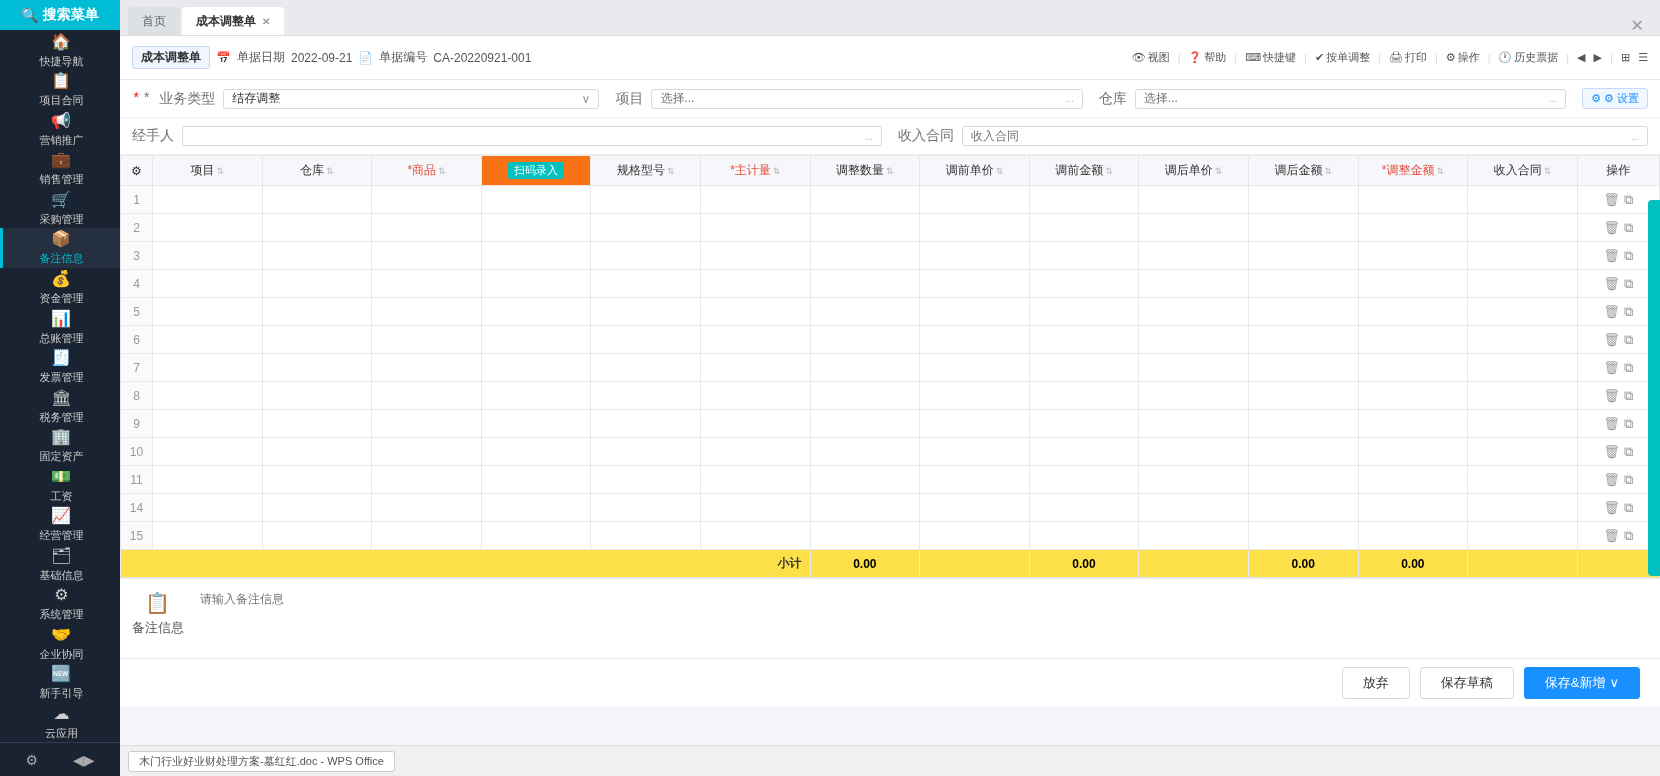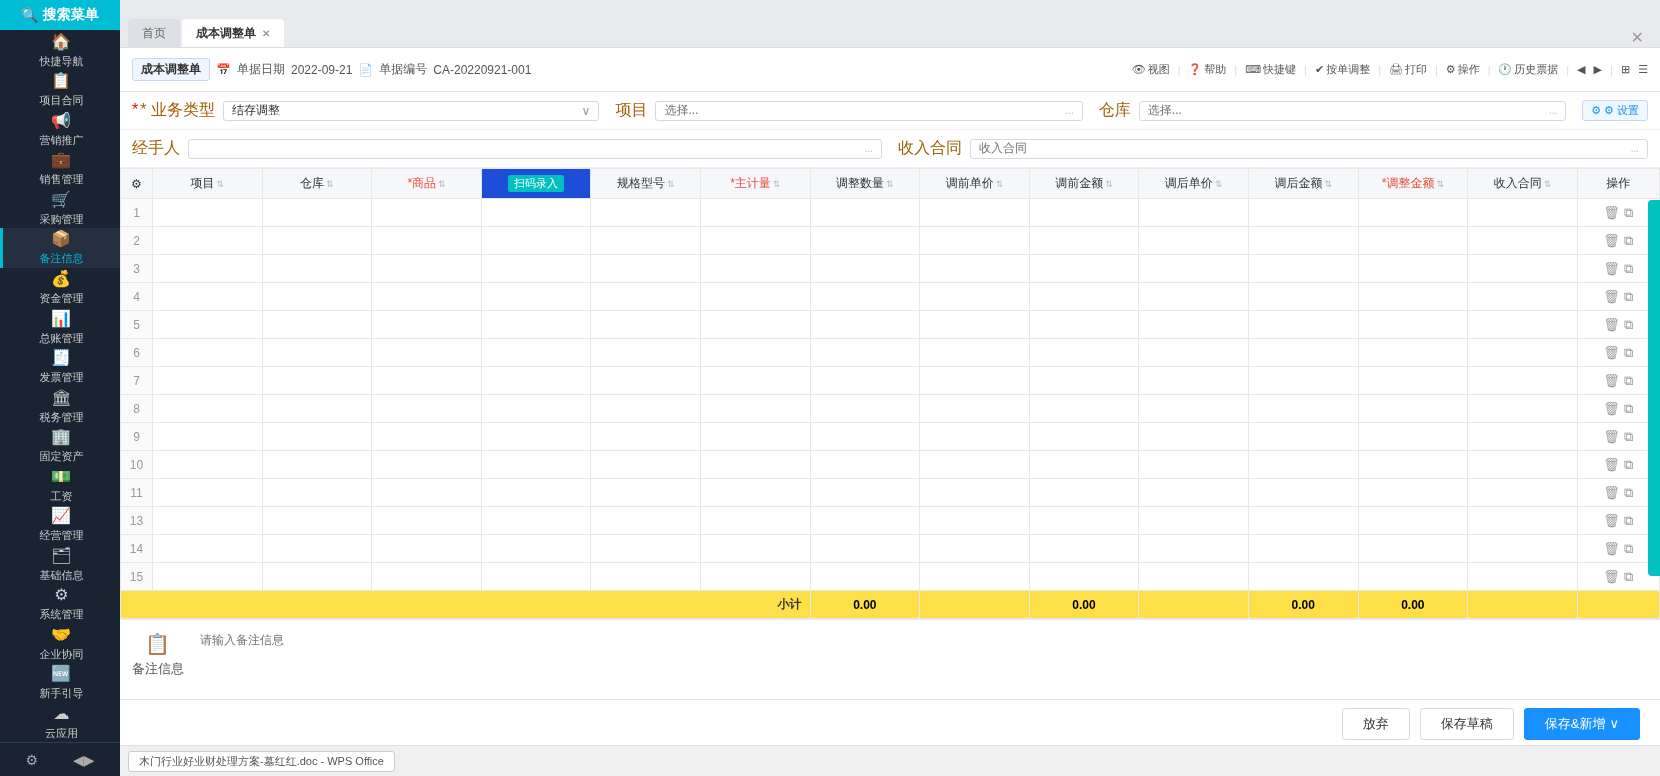--- a/index.html
+++ b/index.html
@@ -11,53 +11,53 @@
     .sidebar-item { height: 52px; display: flex; flex-direction: column; align-items: center; justify-content: center; cursor: pointer; color: #ccc; font-size: 11px; gap: 3px; border-left: 3px solid transparent; }
     .sidebar-item.active { background: #243040; color: #00bcd4; border-left-color: #00bcd4; }
     .sidebar-item .icon { font-size: 16px; }
     .sidebar-bottom { margin-top: auto; display: flex; align-items: center; justify-content: space-around; height: 44px; border-top: 1px solid #2d3d50; padding: 0 8px; }
     .sidebar-bottom-item { color: #aaa; cursor: pointer; font-size: 14px; }
 
     
     .main { flex: 1; display: flex; flex-direction: column; overflow: hidden; background: #f5f6fa; }
 
     
-    .tab-bar { background: #e8eaed; display: flex; align-items: flex-end; padding: 0 8px; height: 48px; border-bottom: 1px solid #ddd; }
+    .tab-bar { background: #e8eaed; display: flex; align-items: flex-end; padding: 0 8px; height: 36px; border-bottom: 1px solid #ddd; }
     .tab { height: 28px; padding: 0 14px; display: flex; align-items: center; gap: 6px; font-size: 12px; cursor: pointer; border-radius: 4px 4px 0 0; color: #666; background: #dde0e5; margin-right: 2px; }
     .tab.active { background: #fff; color: #333; font-weight: bold; }
     .tab .close-btn { font-size: 10px; color: #999; cursor: pointer; }
     .tab.home { background: #dde0e5; }
 
     
     .form-area { background: #fff; padding: 0; }
 
     
     .toolbar { height: 44px; display: flex; align-items: center; padding: 0 12px; border-bottom: 1px solid #e8e8e8; gap: 6px; }
     .toolbar-label { font-size: 12px; color: #333; background: #f0f6ff; border: 1px solid #c6d8f5; border-radius: 3px; padding: 2px 8px; font-weight: bold; }
     .toolbar-field { font-size: 12px; color: #333; display: flex; align-items: center; gap: 6px; }
     .toolbar-field span { color: #555; }
     .toolbar-actions { margin-left: auto; display: flex; align-items: center; gap: 8px; font-size: 11px; color: #555; }
     .toolbar-actions span { cursor: pointer; display: flex; align-items: center; gap: 2px; }
 
     
     .fields-row { display: flex; align-items: center; padding: 8px 12px; gap: 16px; border-bottom: 1px solid #f0f0f0; }
     .field-group { display: flex; align-items: center; gap: 8px; flex: 1; }
-    .field-label { color: #a16207; font-size: 16px; white-space: nowrap; }
+    .field-label { color: #737373; font-size: 14px; white-space: nowrap; font-family: Liberation Mono, monospace; }
     .field-label.required::before { content: '*'; color: red; margin-right: 2px; }
     .field-value { flex: 1; display: flex; align-items: center; border: 1px solid #d9d9d9; border-radius: 3px; height: 20px; padding: 0 8px; background: #fff; font-size: 12px; color: #333; }
     .field-value .placeholder { color: #737373; }
     .field-value .dropdown-arrow { margin-left: auto; color: #999; }
     .field-value .ellipsis { margin-left: auto; color: #bbb; font-size: 10px; }
 
     
     .table-container { flex: 1; overflow: auto; background: #fff; }
     .data-table { width: 100%; border-collapse: collapse; font-size: 12px; }
     .data-table th { background: #f5f7fa; border: 1px solid #e8e8e8; padding: 6px 4px; text-align: center; white-space: nowrap; font-weight: normal; color: #333; position: sticky; top: 0; z-index: 10; }
     .data-table th.required-col { color: #e74c3c; }
-    .data-table th.highlighted { background: #1d4ed8; color: #fff; }
+    .data-table th.highlighted { background: #f97316; color: #fff; }
     .data-table td { border: 1px solid #e8e8e8; padding: 4px; height: 28px; text-align: center; }
     .data-table .row-num { width: 32px; color: #999; background: #fafafa; }
     .data-table .summary-row td { background: #fde047; font-weight: bold; }
     .data-table .summary-label { text-align: right; padding-right: 8px; color: #333; }
     .th-sort { display: flex; align-items: center; justify-content: center; gap: 2px; }
     .sort-icon { color: #bbb; font-size: 9px; cursor: pointer; }
 
     .action-icons { display: flex; gap: 4px; justify-content: center; align-items: center; }
     .action-icon { color: #999; cursor: pointer; font-size: 13px; }
 
@@ -605,42 +605,20 @@
               <td></td>
               <td></td>
               <td>
                 <div class="action-icons">
     <span class="action-icon">🗑</span>
     <span class="action-icon">⧉</span>
   </div>
               </td>
             </tr>
             <tr>
-              <td class="row-num">13</td>
-              <td></td>
-              <td></td>
-              <td></td>
-              <td></td>
-              <td></td>
-              <td></td>
-              <td></td>
-              <td></td>
-              <td></td>
-              <td></td>
-              <td></td>
-              <td></td>
-              <td></td>
-              <td>
-                <div class="action-icons">
-    <span class="action-icon">🗑</span>
-    <span class="action-icon">⧉</span>
-  </div>
-              </td>
-            </tr>
-            <tr>
               <td class="row-num">14</td>
               <td></td>
               <td></td>
               <td></td>
               <td></td>
               <td></td>
               <td></td>
               <td></td>
               <td></td>
               <td></td>

